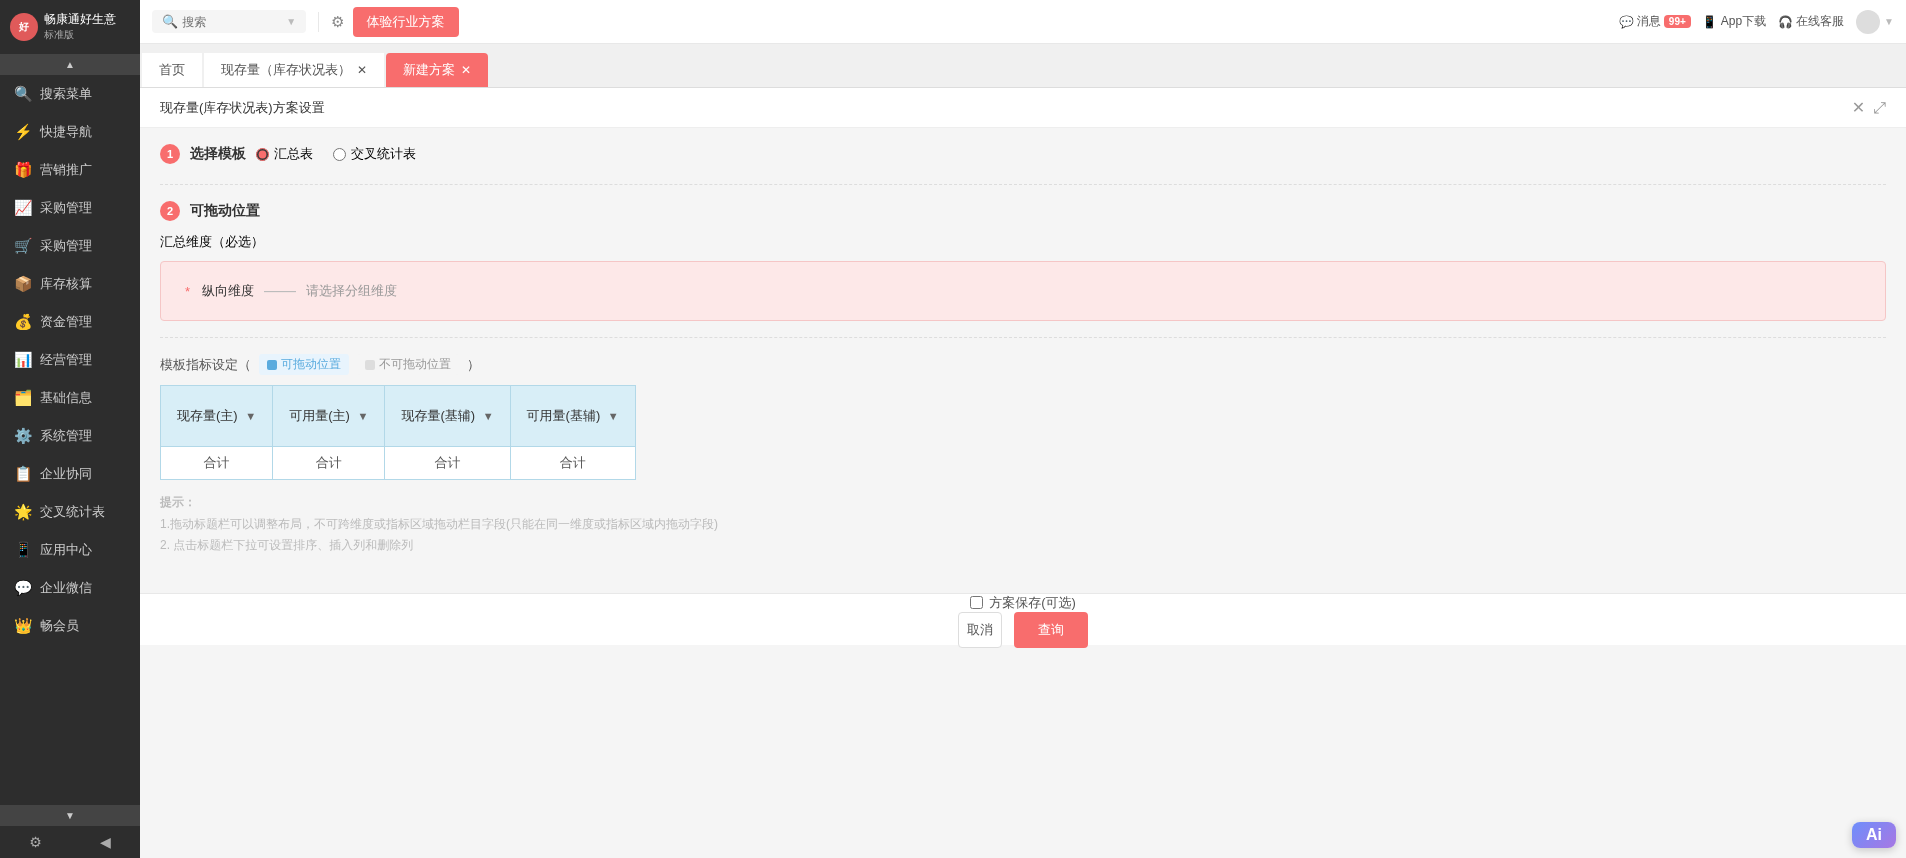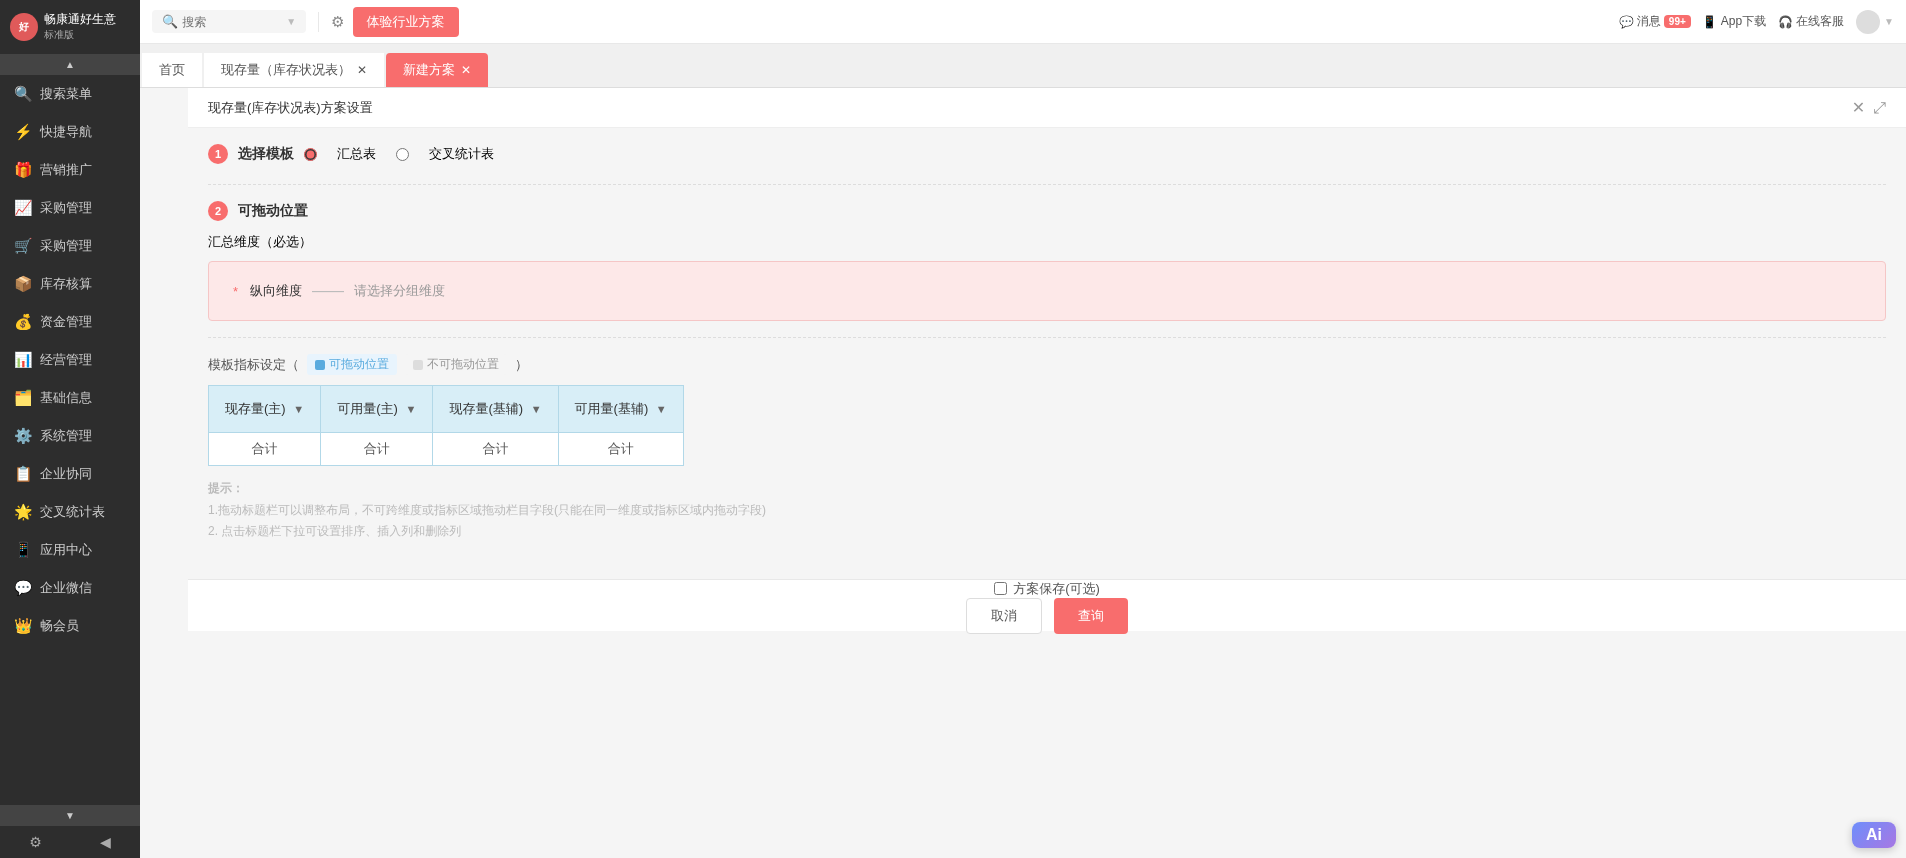--- a/index.html
+++ b/index.html
@@ -115,21 +115,20 @@
     .tab.active { background: #f86d6d; color: #fff; border-radius: 4px 4px 0 0; }
     .tab-close { background: none; border: none; cursor: pointer; font-size: 12px; color: inherit; }
 
     
     .content {
       flex: 1;
       overflow-y: auto;
       background: #f5f5f5;
       padding: 0;
       position: relative;
-      margin-left: 48px;
     }
 
     .page-header {
       background: #fff;
       padding: 10px 20px;
       font-size: 13px;
       color: #333;
       border-bottom: 1px solid #eee;
       display: flex;
       align-items: center;
@@ -148,21 +147,21 @@
       display: flex; align-items: center; gap: 10px; margin-bottom: 12px;
     }
     .step-number {
       background: #f86d6d; color: white; border-radius: 50%;
       width: 20px; height: 20px; display: flex; align-items: center; justify-content: center;
       font-size: 11px; font-weight: bold; flex-shrink: 0;
     }
     .step-title { font-size: 14px; font-weight: bold; color: #333; }
 
     .radio-group { display: flex; align-items: center; gap: 20px; }
-    .radio-label { display: flex; align-items: center; gap: 20px; cursor: pointer; font-size: 13px; }
+    .radio-label { display: flex; align-items: center; gap: 5px; cursor: pointer; font-size: 13px; }
     .radio-input { accent-color: #f86d6d; cursor: pointer; }
 
     
     .section-divider { border: none; border-top: 1px dashed #ddd; margin: 16px 0; }
 
     
     .dim-label { font-size: 13px; color: #000000; margin-bottom: 10px; }
 
     
     .dim-box {
@@ -195,21 +194,21 @@
     .stats-section { margin-bottom: 12px; }
     .stats-section-title { color: #5aabde; font-size: 13px; margin-bottom: 6px; }
     .stats-table {
       border-collapse: collapse;
       width: auto;
       border: 1px solid #b2d8e8;
     }
     .stats-table th {
       background: #d8eef7;
       border: 1px solid #b2d8e8;
-      padding: 14px 16px;
+      padding: 21px 16px;
       font-size: 13px;
       font-weight: normal;
       color: #333;
       white-space: nowrap;
     }
     .stats-table td {
       background: #fff;
       border: 1px solid #b2d8e8;
       padding: 7px 16px;
       font-size: 13px;
@@ -233,21 +232,21 @@
       align-items: center;
       justify-content: space-between;
       padding: 0 20px;
       flex-shrink: 0;
       flex-direction: column;
     }
     .save-checkbox { display: flex; align-items: center; gap: 6px; font-size: 13px; color: #555; cursor: pointer; }
     .bottom-actions { display: flex; gap: 12px; }
     .btn-cancel {
       background: #fff; border: 1px solid #ddd; color: #555;
-      padding: 8px 24px; border-radius: 4px; cursor: pointer; font-size: 13px;
+      padding: 8px 8px; border-radius: 4px; cursor: pointer; font-size: 13px;
     }
     .btn-query {
       background: #f86d6d; border: none; color: white;
       padding: 8px 24px; border-radius: 4px; cursor: pointer; font-size: 13px;
     }
 
     
     .ai-badge {
       position: fixed; bottom: 10px; right: 10px;
       background: linear-gradient(135deg, #6e8efb, #a777e3);

